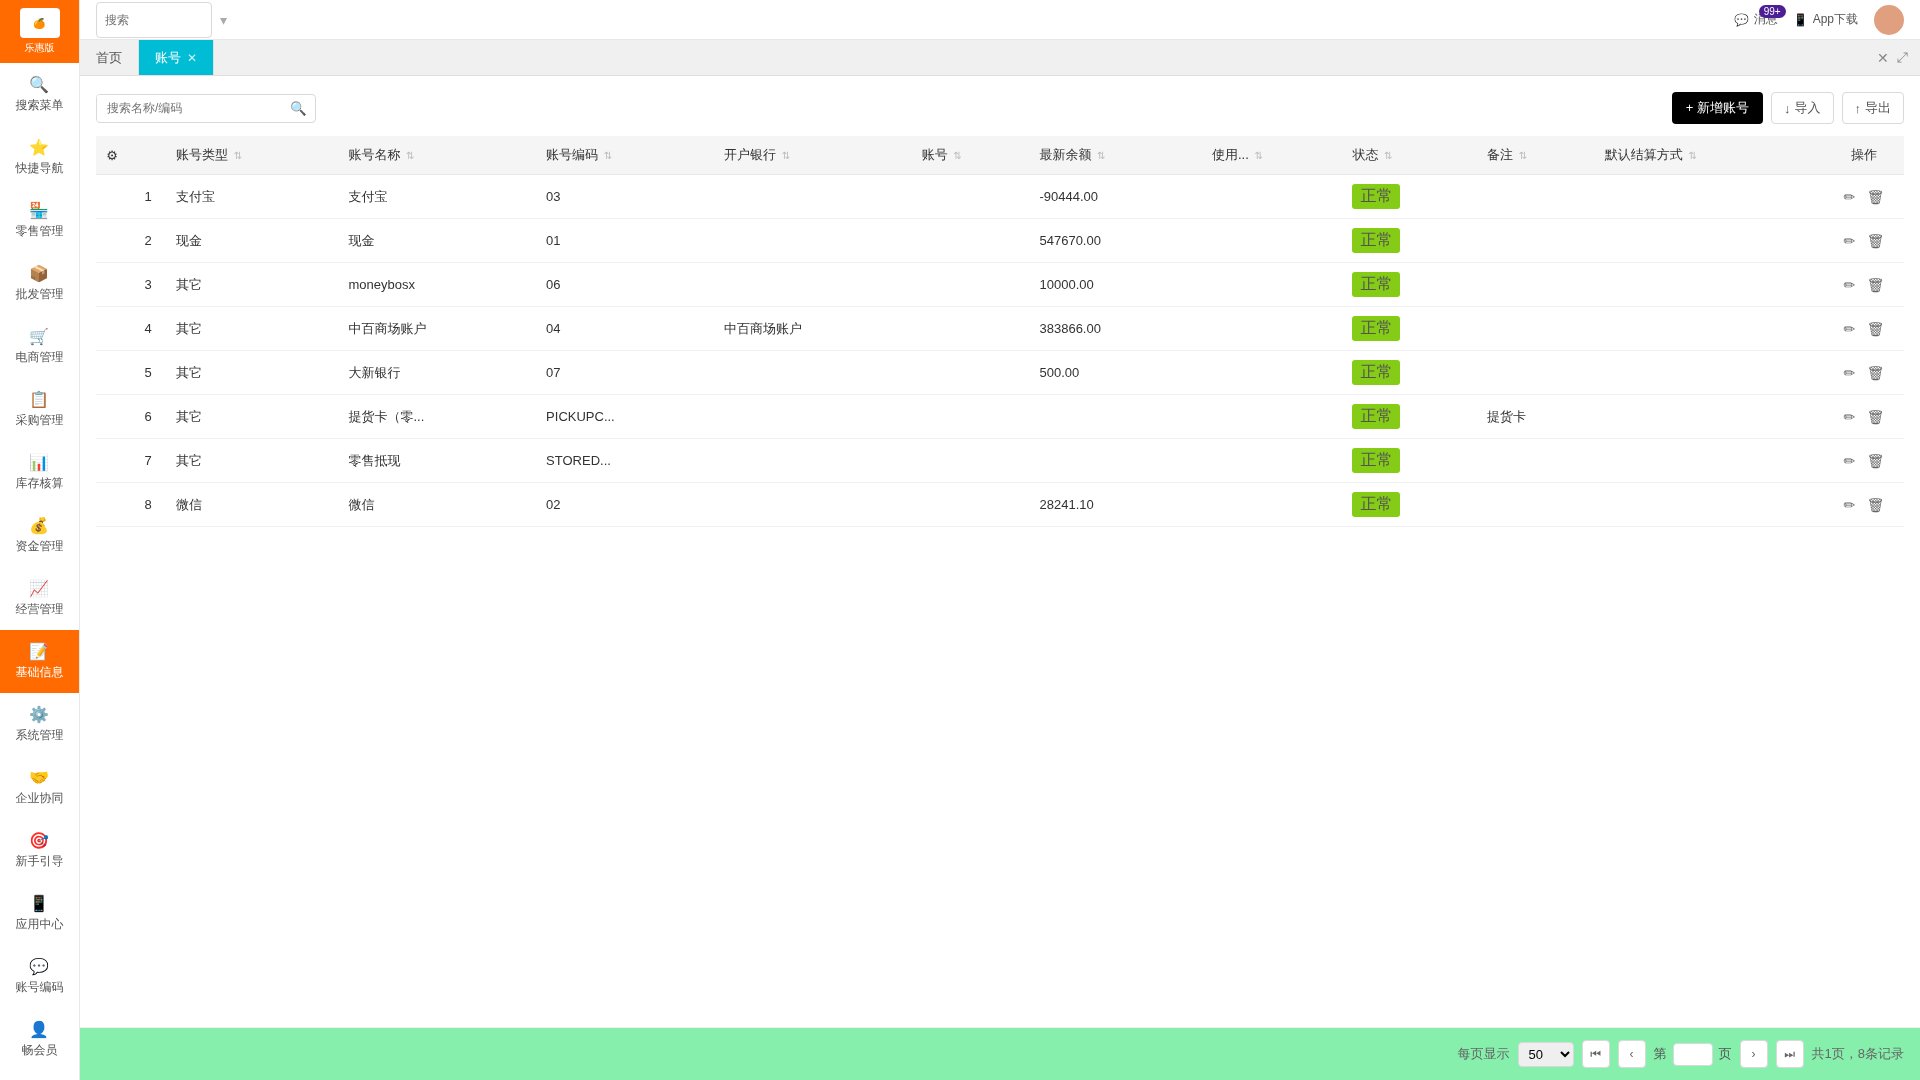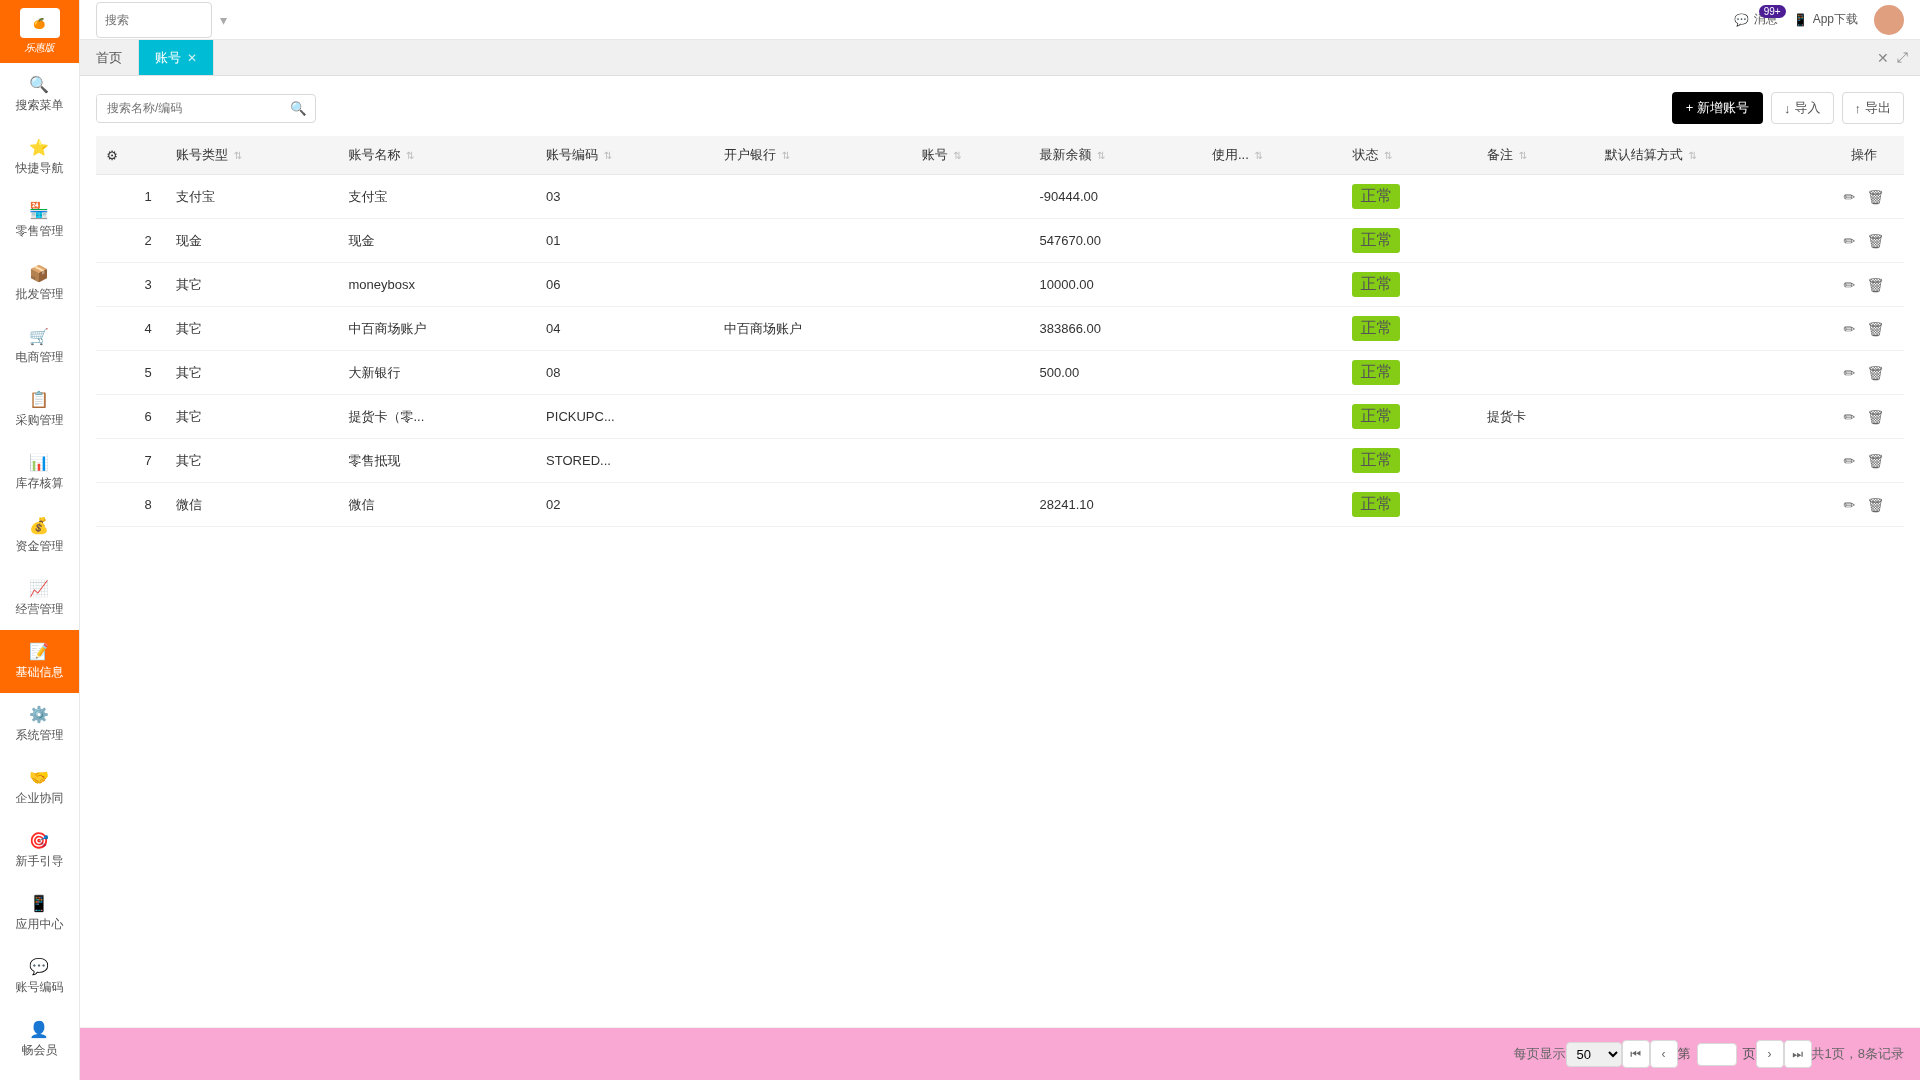--- a/index.html
+++ b/index.html
@@ -21,21 +21,20 @@
       padding: 8px 6px;
       display: flex;
       flex-direction: column;
       align-items: center;
       cursor: pointer;
     }
     .sidebar-logo-text {
       color: #fff;
       font-size: 10px;
       margin-top: 3px;
-      font-style: italic;
     }
     .sidebar-logo-icon {
       width: 40px;
       height: 30px;
       background: #fff;
       border-radius: 4px;
       display: flex;
       align-items: center;
       justify-content: center;
     }
@@ -289,22 +288,23 @@
       font-size: 14px;
       padding: 2px 4px;
     }
 
     
     .pagination {
       display: flex;
       align-items: center;
       justify-content: flex-end;
       padding: 12px 16px;
+      gap: 8px;
       border-top: 1px solid #f0f0f0;
-      background: #f9a8d4;
+      background: #86efac;
       flex-shrink: 0;
     }
     .pagination-label { color: #666; font-size: 13px; }
     .pagination-select {
       border: 1px solid #d9d9d9;
       border-radius: 4px;
       padding: 3px 6px;
       font-size: 13px;
       cursor: pointer;
     }
@@ -572,21 +572,21 @@
     <td class="center">
       <button class="ops-btn" title="编辑">✏</button>
       <button class="ops-btn" title="删除">🗑</button>
     </td>
   </tr>
             <tr>
     <td class="center"></td>
     <td class="center">5</td>
     <td>其它</td>
     <td>大新银行</td>
-    <td>08</td>
+    <td>07</td>
     <td></td>
     <td></td>
     <td>500.00</td>
     <td></td>
     <td><span class="status-badge">正常</span></td>
     <td></td>
     <td></td>
     <td class="center">
       <button class="ops-btn" title="编辑">✏</button>
       <button class="ops-btn" title="删除">🗑</button>

